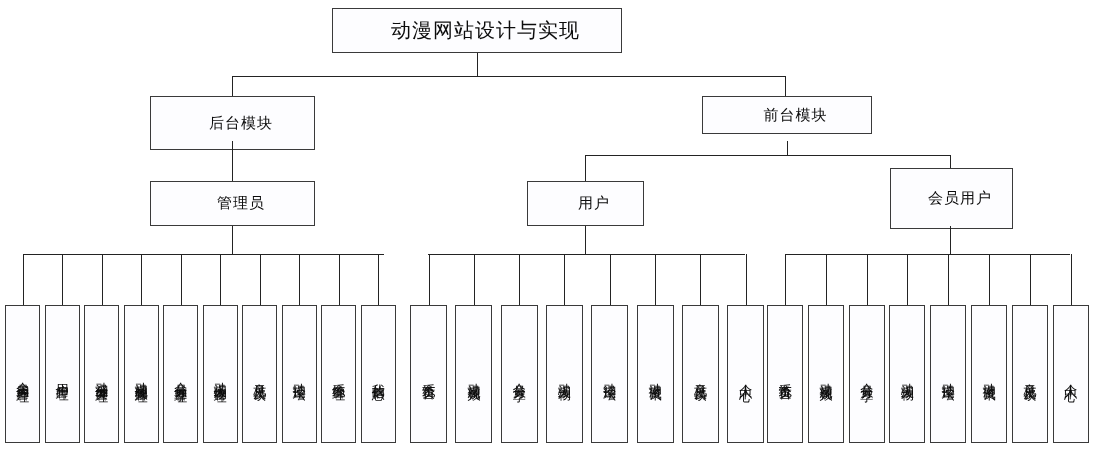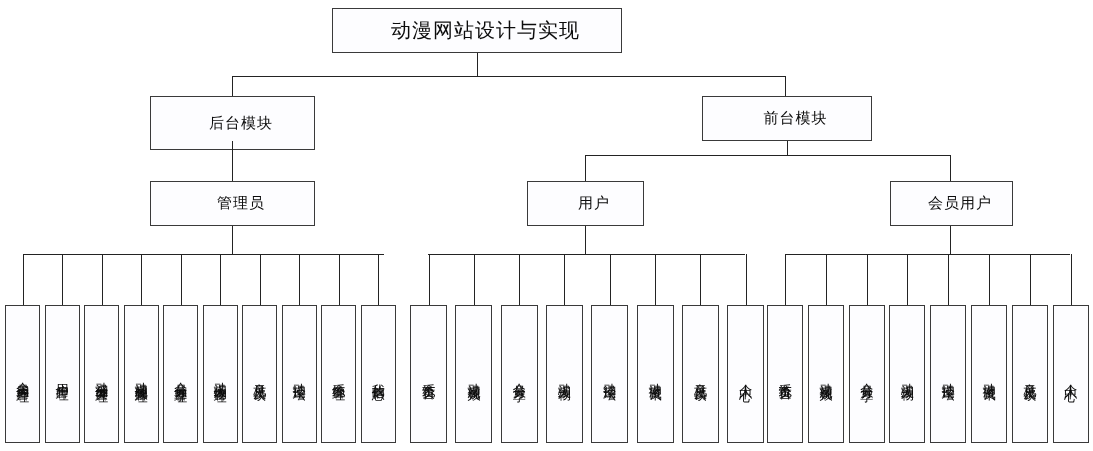--- a/index.html
+++ b/index.html
@@ -80,40 +80,40 @@
   <div class="vline" style="left:477px; top:53px; height:23px;"></div>
 
   <div class="hline" style="left:232px; top:76px; width:553px;"></div>
   <div class="vline" style="left:232px; top:76px; height:20px;"></div>
   <div class="vline" style="left:785px; top:76px; height:20px;"></div>
 
   <div class="box level-2" style="left:150px; top:96px; width:165px; height:54px;">
     <span>后台模块</span>
   </div>
 
-  <div class="box level-2" style="left:702px; top:96px; width:170px; height:45px;">
+  <div class="box level-2" style="left:702px; top:96px; width:170px; height:38px;">
     <span>前台模块</span>
   </div>
 
   <div class="vline" style="left:232px; top:141px; height:40px;"></div>
 
   <div class="vline" style="left:787px; top:141px; height:14px;"></div>
   <div class="hline" style="left:585px; top:155px; width:365px;"></div>
   <div class="vline" style="left:585px; top:155px; height:26px;"></div>
   <div class="vline" style="left:950px; top:155px; height:26px;"></div>
 
   <div class="box level-3" style="left:527px; top:181px; width:117px; height:45px;">
     <span>用户</span>
   </div>
 
   <div class="box level-3" style="left:150px; top:181px; width:165px; height:45px;">
     <span>管理员</span>
   </div>
 
-  <div class="box level-3" style="left:890px; top:181px; width:123px; height:45px;">
+  <div class="box level-3" style="left:890px; top:168px; width:123px; height:61px;">
     <span>会员用户</span>
   </div>
 
   <div class="vline" style="left:232px; top:226px; height:28px;"></div>
   <div class="hline thin" style="left:24px; top:254px; width:360px;"></div>
   <div id="admin-drops">
       <div class="vline thin" style="left: 22.5px; top: 254px; height: 51px;"></div>
       <div class="vline thin" style="left: 62px; top: 254px; height: 51px;"></div>
       <div class="vline thin" style="left: 101.5px; top: 254px; height: 51px;"></div>
       <div class="vline thin" style="left: 141px; top: 254px; height: 51px;"></div>

